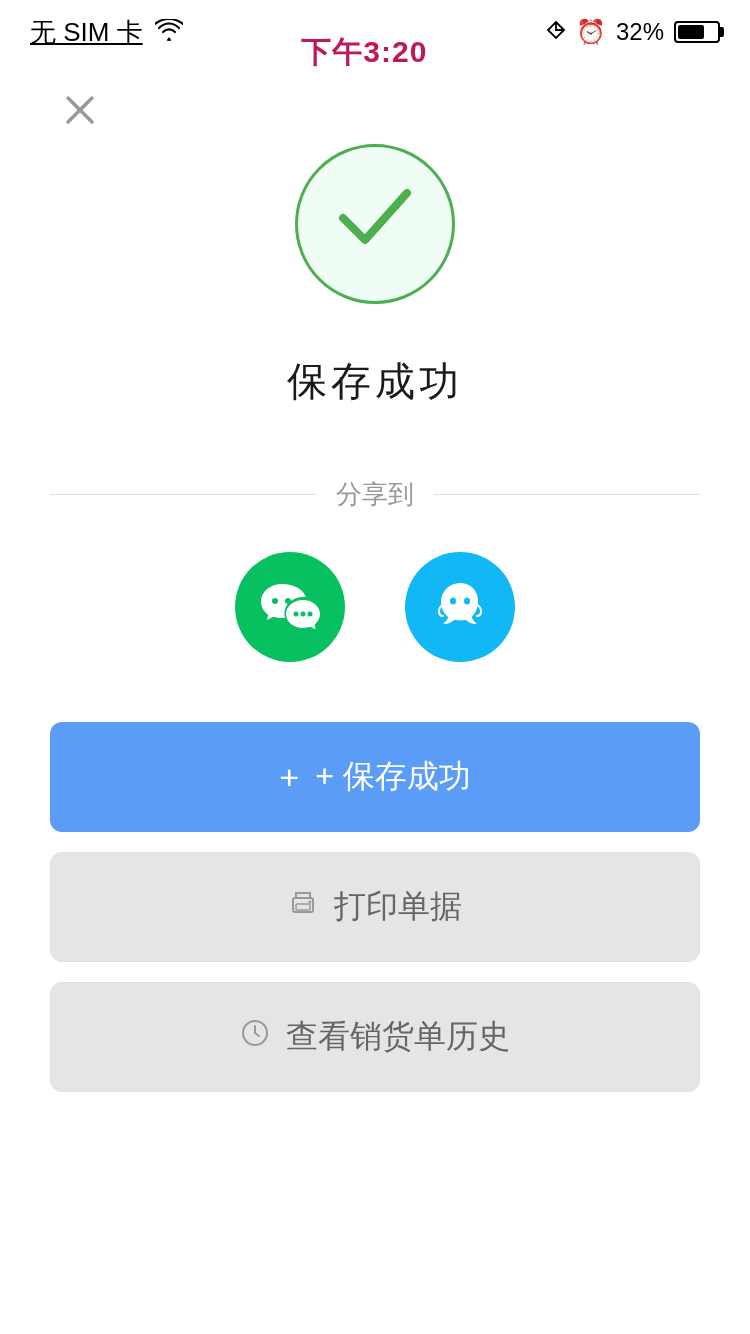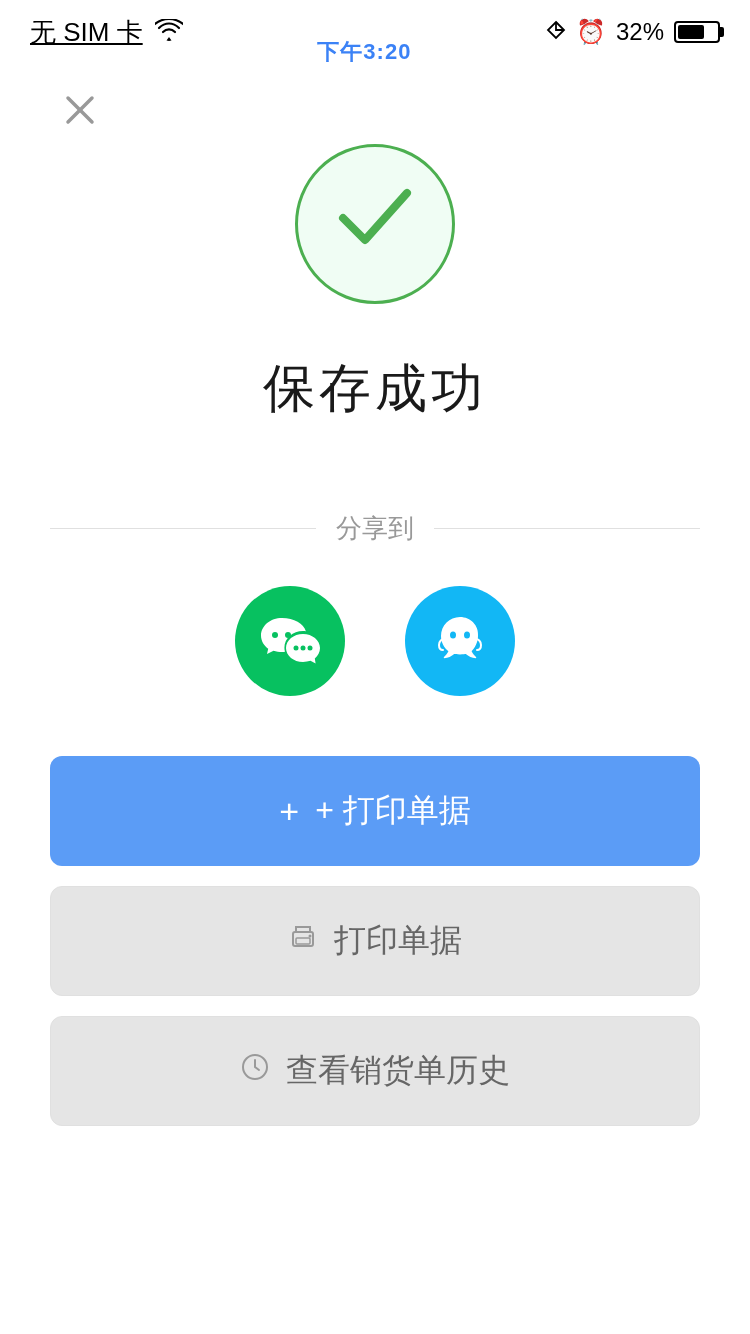--- a/index.html
+++ b/index.html
@@ -26,23 +26,23 @@
     .status-left {
       display: flex;
       align-items: center;
       gap: 12px;
       font-size: 26px;
       font-weight: 500;
       color: #000;
       text-decoration: underline;
     }
     .status-center {
-      font-size: 22px;
+      font-size: 30px;
       font-weight: 600;
-      color: #3b82f6;
+      color: #be185d;
       letter-spacing: 1px;
       margin-top: 40px;
     }
     .status-right {
       display: flex;
       align-items: center;
       gap: 10px;
       font-size: 24px;
       color: #000;
     }
@@ -113,24 +113,24 @@
       margin-bottom: 50px;
     }
     .checkmark {
       font-size: 80px;
       color: #4CAF50;
       line-height: 1;
     }
 
     
     .success-title {
-      font-size: 52px;
+      font-size: 40px;
       font-weight: 500;
       color: #1a1a1a;
-      margin-bottom: 87px;
+      margin-bottom: 68px;
       letter-spacing: 4px;
     }
 
     
     .share-section {
       width: 100%;
       display: flex;
       flex-direction: column;
       align-items: center;
       margin-bottom: 60px;
@@ -285,21 +285,21 @@
           <path d="M46 28c2 0 5 2 5 6s-2 5-4 5" stroke="white" stroke-width="2" fill="none" stroke-linecap="round"></path>
         </svg>
       </div>
     </div>
   </div>
 
   <div class="actions">
 
     <button class="btn btn-primary">
       <span style="font-size:34px; font-weight:300;">+</span>
-      <span style="font-size:32px;">+ 打印单据</span>
+      <span style="font-size:32px;">+ 保存成功</span>
     </button>
 
     <button class="btn btn-secondary">
       <span>
         <svg width="30" height="30" viewBox="0 0 30 30" fill="none">
           <rect x="5" y="10" width="20" height="14" rx="2" stroke="#999" stroke-width="2" fill="none"></rect>
           <path d="M8 10V5h14v5" stroke="#999" stroke-width="2" fill="none"></path>
           <rect x="8" y="16" width="14" height="6" rx="1" stroke="#999" stroke-width="1.5" fill="none"></rect>
           <circle cx="22" cy="14" r="1.5" fill="#999"></circle>
         </svg>

